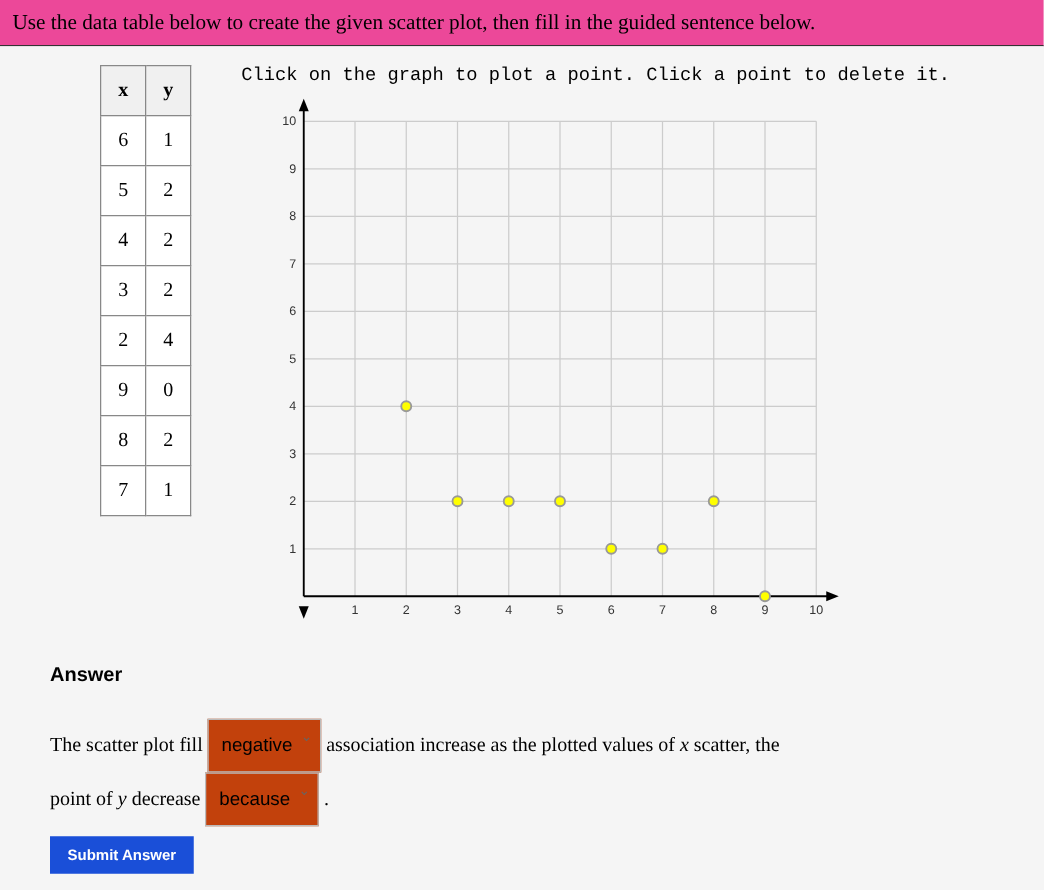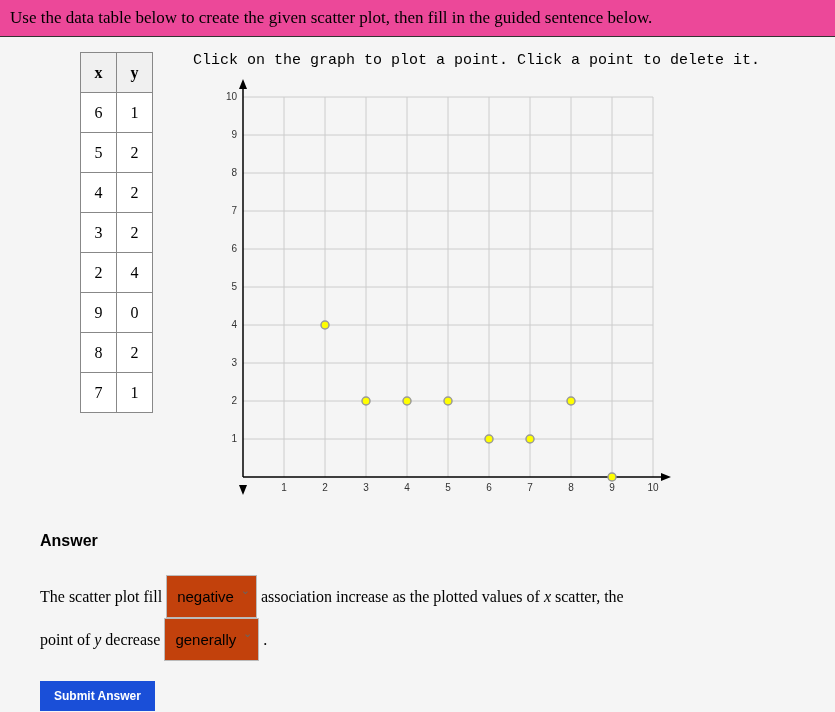--- a/index.html
+++ b/index.html
@@ -95,21 +95,21 @@
     }
     .math-var { font-style: italic; font-family: 'Times New Roman', serif; }
     .submit-btn {
       background: #1a4fd8;
       color: #fff;
       border: none;
       padding: 8px 14px;
       font-size: 12px;
       font-weight: bold;
       font-family: Arial, sans-serif;
-      margin-top: 20px;
+      margin-top: 8px;
       cursor: pointer;
     }
   </style>
 </head>
 <body>
 
 <div class="header">
   <span>Use the data table below to create the given scatter plot, then fill in the guided sentence below.</span>
 </div>
 
@@ -235,17 +235,17 @@
   <div class="answer-label">Answer</div>
   <div class="sentence">
     <span>The scatter plot fill</span>
     <span class="dropdown"><span>negative</span></span>
     <span>association increase as the plotted values of</span>
     <span class="math-var">x</span>
     <span>scatter, the</span><br>
     <span>point of</span>
     <span class="math-var">y</span>
     <span>decrease</span>
-    <span class="dropdown"><span>generally</span></span>
+    <span class="dropdown"><span>because</span></span>
     <span>.</span>
   </div>
   <button class="submit-btn">Submit Answer</button>
 </div>
 
 </body></html>

